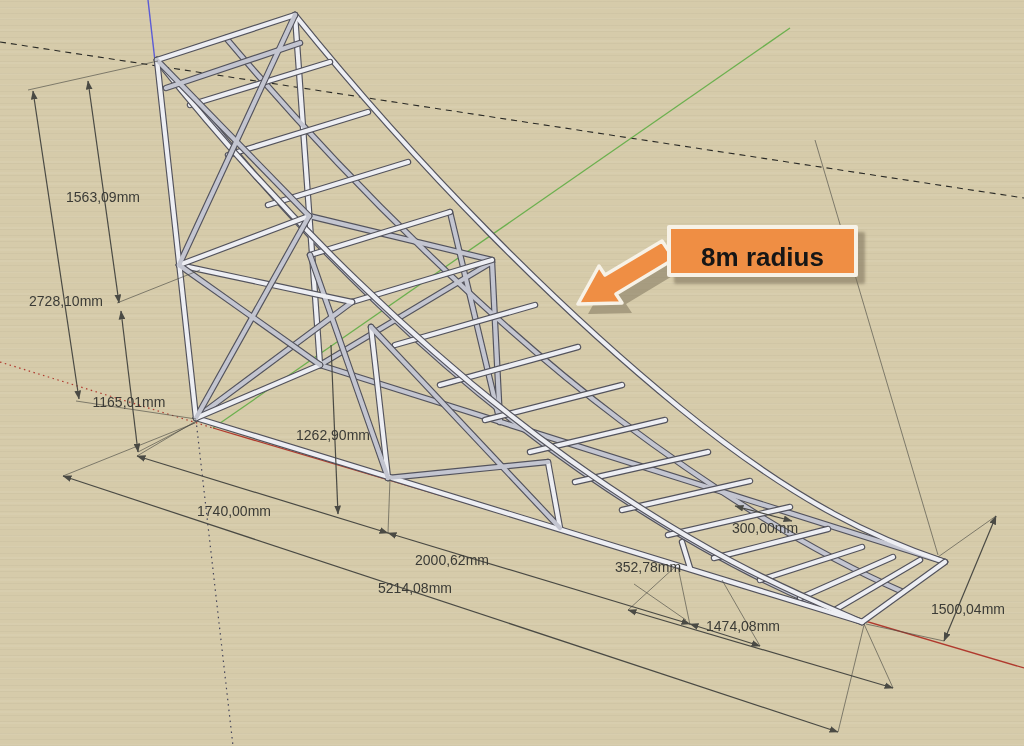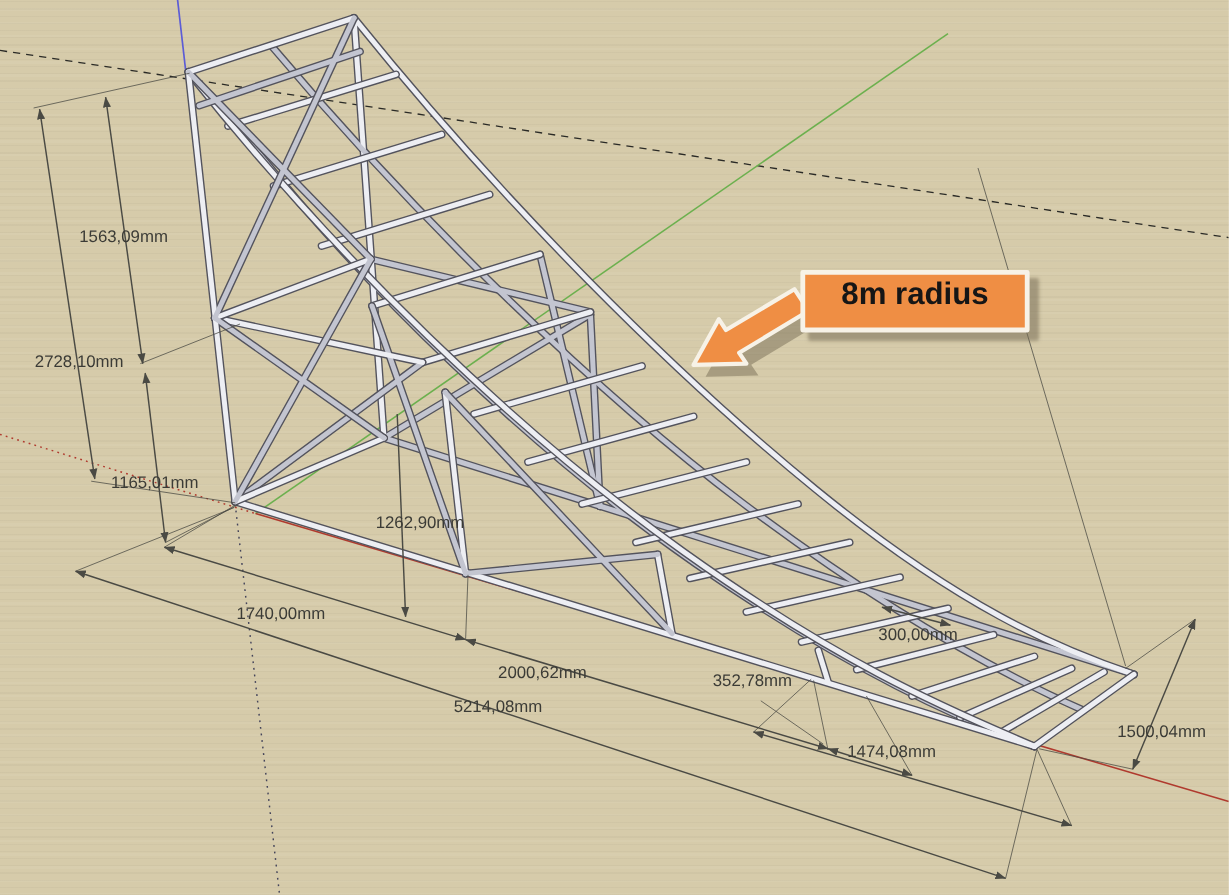--- a/index.html
+++ b/index.html
@@ -23,21 +23,21 @@
   
   .dlabel{
     position:absolute;z-index:2;transform:translate(-50%,-50%);
     font-size:14px;color:#3b3b36;white-space:nowrap;
   }
   
   .callout{
     position:absolute;z-index:3;left:667px;top:225px;width:183px;height:44px;
     background:#ef8e44;border:4px solid #f7f2e7;border-radius:2px;
     box-shadow:7px 7px 3px rgba(120,110,85,0.55);
-    display:flex;align-items:flex-start;justify-content:center;
+    display:flex;align-items:flex-end;justify-content:center;
   }
   .callout span{font-size:26px;font-weight:bold;color:#161616;}
 </style>
 </head>
 <body>
 
 <div id="viewport">
 
   <svg id="drawing" width="1024" height="746" viewBox="0 0 1024 746">
     <defs>
@@ -200,24 +200,24 @@
 
     <g>
       <polygon points="667,246 610,280 604,271 583,309 627,308 621,299 679,264" fill="rgba(120,110,85,0.5)" transform="translate(5,5)"></polygon>
       <polygon points="662,241 605,275 599,266 578,304 622,303 616,294 674,259" fill="#ef8e44" stroke="#f7f2e7" stroke-width="3.5" stroke-linejoin="round"></polygon>
     </g>
   </svg>
 
   <div class="dlabel" style="left:103px;top:197px">1563,09mm</div>
   <div class="dlabel" style="left:66px;top:301px">2728,10mm</div>
   <div class="dlabel" style="left:129px;top:402px">1165,01mm</div>
-  <div class="dlabel" style="left:350px;top:435px">1262,90mm</div>
+  <div class="dlabel" style="left:333px;top:435px">1262,90mm</div>
   <div class="dlabel" style="left:234px;top:511px">1740,00mm</div>
   <div class="dlabel" style="left:452px;top:560px">2000,62mm</div>
-  <div class="dlabel" style="left:627px;top:567px">352,78mm</div>
+  <div class="dlabel" style="left:648px;top:567px">352,78mm</div>
   <div class="dlabel" style="left:415px;top:588px">5214,08mm</div>
   <div class="dlabel" style="left:743px;top:626px">1474,08mm</div>
   <div class="dlabel" style="left:765px;top:528px">300,00mm</div>
   <div class="dlabel" style="left:968px;top:609px">1500,04mm</div>
 
   <div class="callout">
     <span>8m radius</span>
   </div>
 
 </div>

